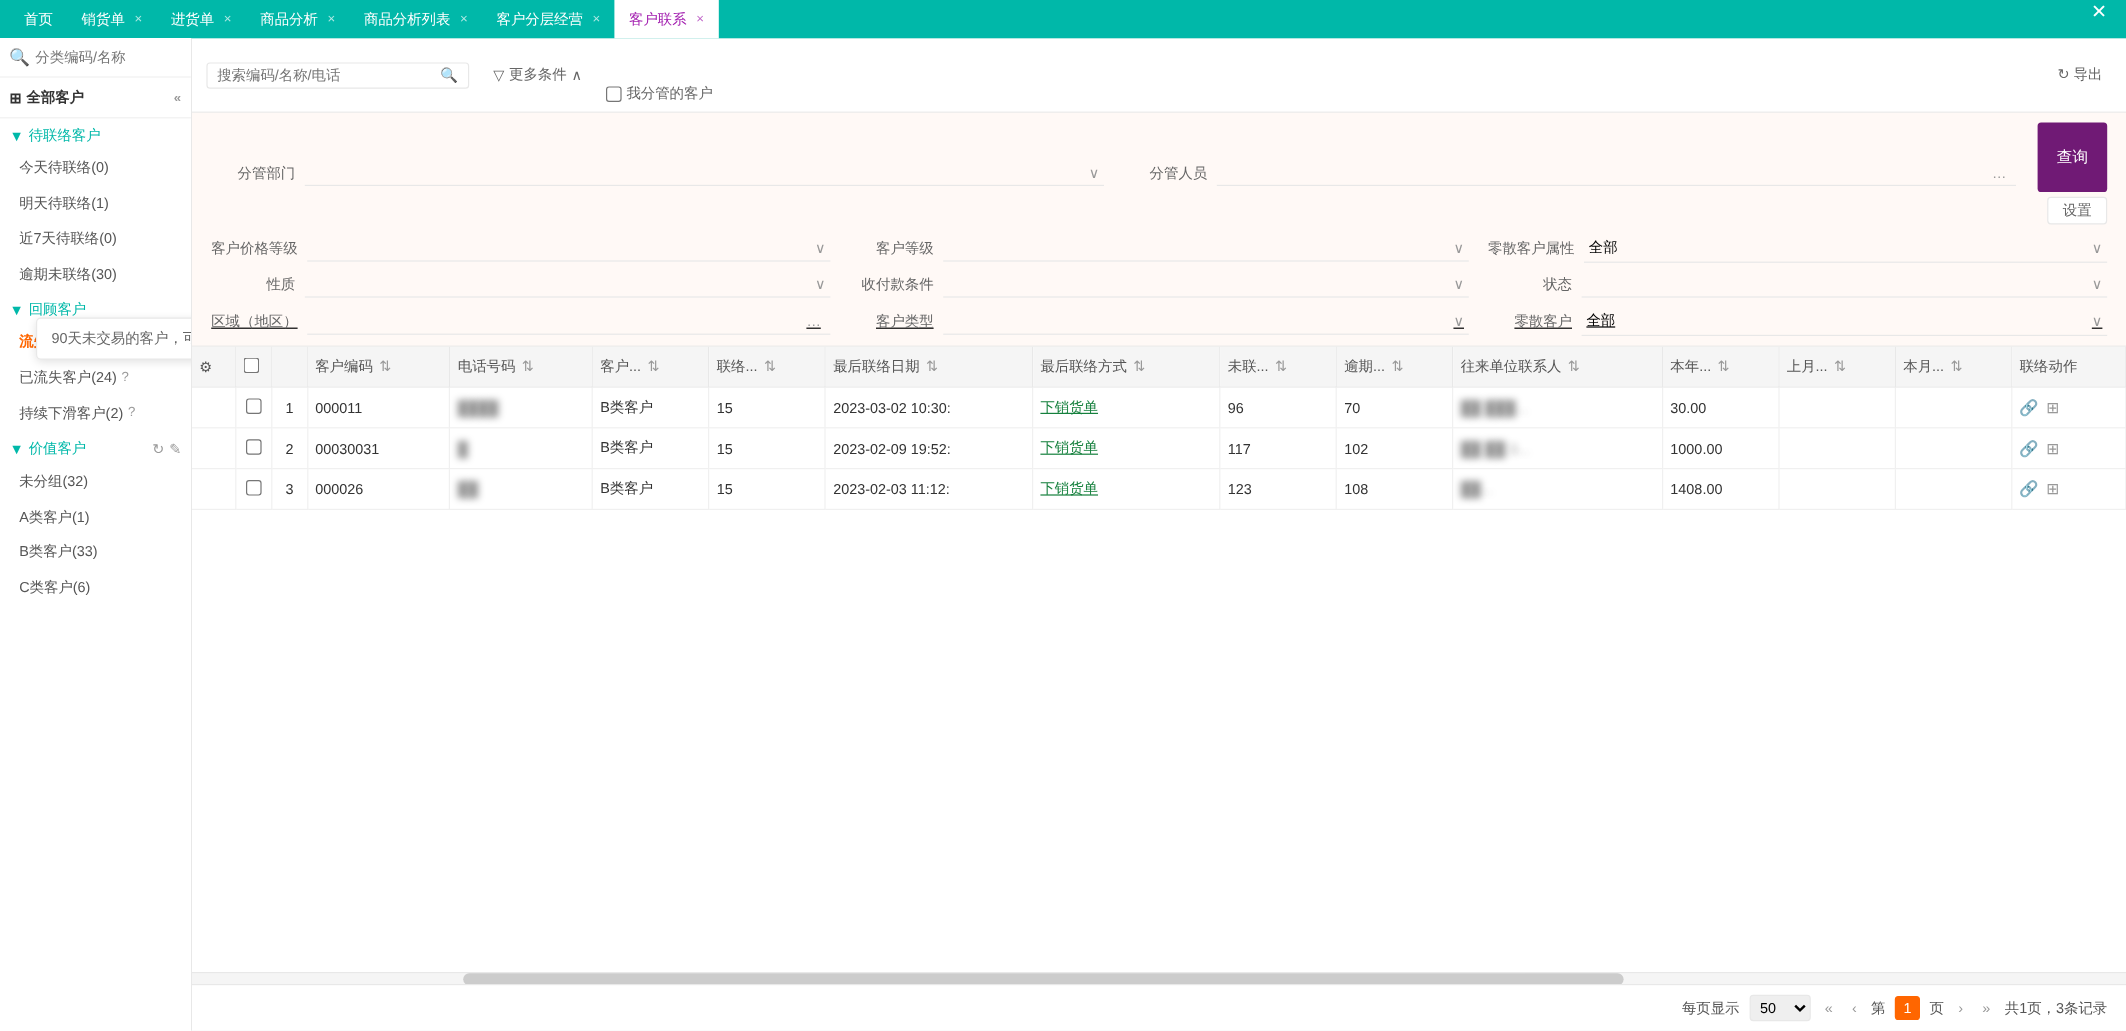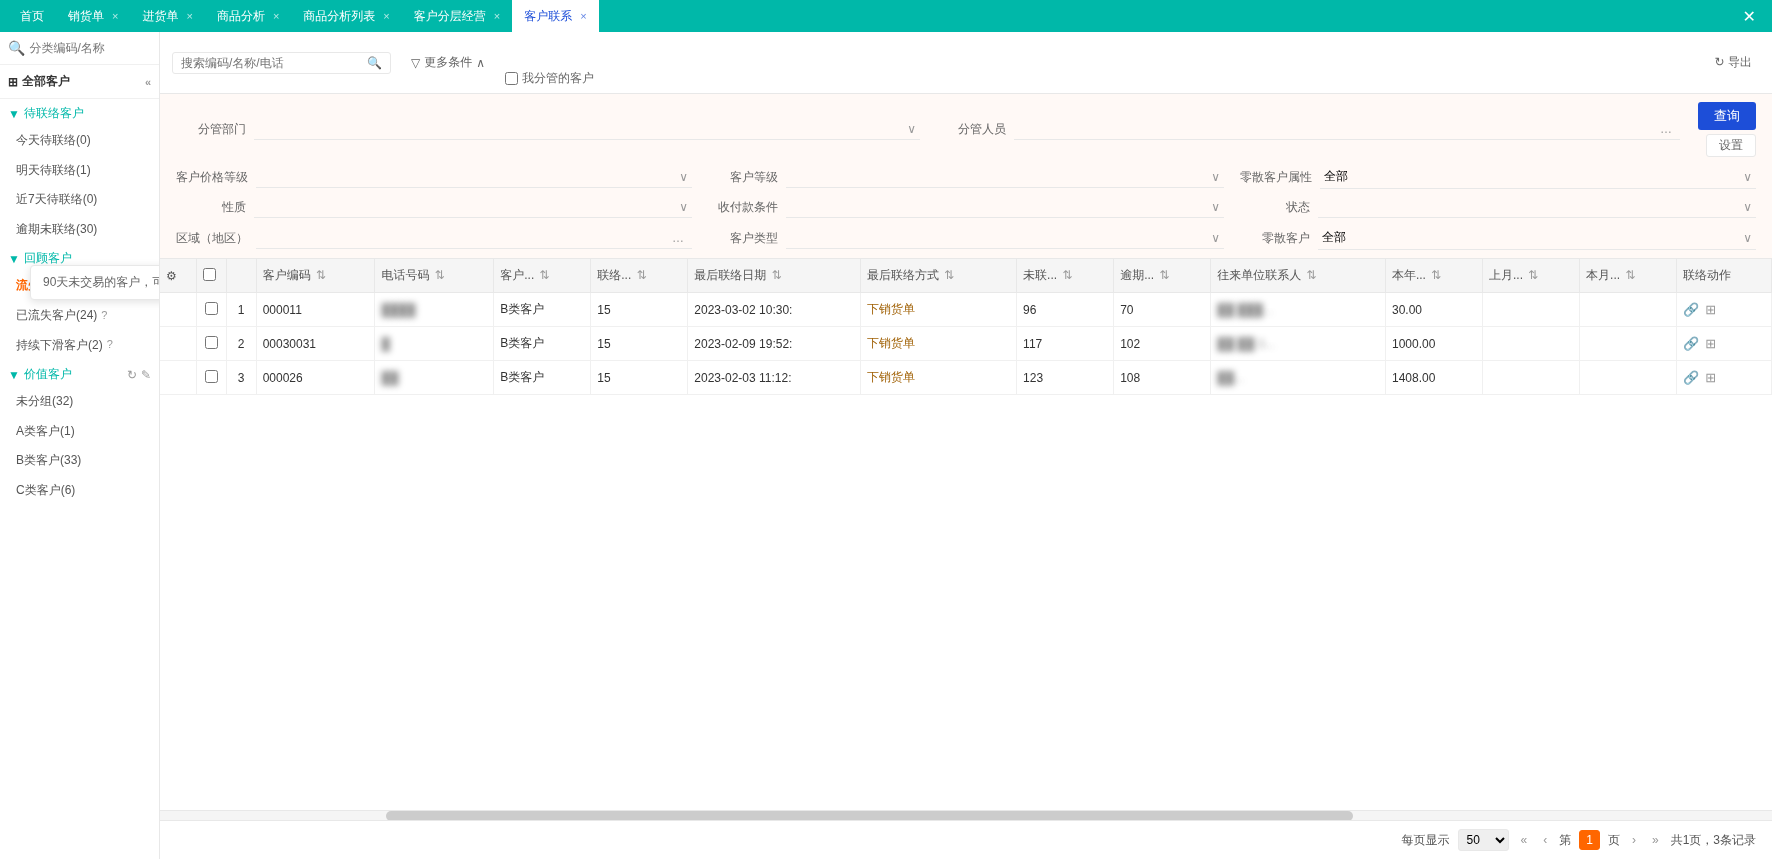--- a/index.html
+++ b/index.html
@@ -1,39 +1,38 @@
 <!DOCTYPE html>
 <html><head>
   <meta charset="utf-8">
   <style>
     * { box-sizing: border-box; margin: 0; padding: 0; font-family: 'Microsoft YaHei', Arial, sans-serif; font-size: 12px; }
     body { background: #f5f5f5; overflow: hidden; }
 
     
     .top-nav {
       display: flex;
-      align-items: center;
       background: #00b8a9;
       height: 32px;
       padding: 0 8px;
       color: white;
     }
     .top-nav .nav-item {
       display: flex;
       align-items: center;
       padding: 0 12px;
       height: 32px;
       cursor: pointer;
       color: white;
       font-size: 13px;
       gap: 4px;
     }
     .top-nav .nav-item.active {
       background: white;
-      color: #1d4ed8;
+      color: #a21caf;
     }
     .top-nav .nav-item .close-btn {
       font-size: 11px;
       margin-left: 4px;
       opacity: 0.7;
     }
     .top-nav .spacer { flex: 1; }
     .top-nav .window-close {
       color: white;
       font-size: 16px;
@@ -233,25 +232,25 @@
     .filter-field .field-dots { color: #999; cursor: pointer; padding: 0 4px; }
 
     .action-btns {
       display: flex;
       flex-direction: column;
       gap: 4px;
       align-items: flex-end;
       min-width: 60px;
     }
     .btn-query {
-      background: #1d4ed8;
+      background: #701a75;
       color: white;
       border: none;
       border-radius: 3px;
-      padding: 5px 16px;
+      padding: 20px 16px;
       cursor: pointer;
       font-size: 13px;
     }
     .btn-settings {
       background: white;
       color: #666;
       border: 1px solid #e8e8e8;
       border-radius: 3px;
       padding: 2px 12px;
       cursor: pointer;
@@ -283,21 +282,21 @@
       z-index: 10;
     }
     .data-table th .sort-icon { color: #999; margin-left: 2px; }
     .data-table td {
       border-bottom: 1px solid #f0f0f0;
       border-right: 1px solid #f0f0f0;
       padding: 8px 6px;
       color: #333;
       white-space: nowrap;
     }
-    .data-table .link-text { color: #a16207; cursor: pointer; }
+    .data-table .link-text { color: #15803d; text-decoration: underline; cursor: pointer; }
     .data-table .blurred { color: transparent; text-shadow: 0 0 6px rgba(0,0,0,0.4); user-select: none; }
     .data-table .action-icons { display: flex; gap: 6px; align-items: center; }
     .data-table .action-icon { color: #999; cursor: pointer; font-size: 13px; }
     .checkbox-cell { width: 30px; text-align: center; }
     .num-cell { width: 30px; text-align: center; color: #999; }
 
     
     .h-scrollbar {
       height: 10px;
       background: #f5f5f5;
@@ -543,21 +542,21 @@
         </div>
         <div class="filter-field">
           <label>状态</label>
           <div class="field-select">
             <span></span>
             <span class="caret">∨</span>
           </div>
         </div>
       </div>
 
-      <div class="filter-row" style="margin-bottom:0;">
+      <div class="filter-row" style="margin-bottom:0;text-decoration:underline;">
         <div class="filter-field">
           <label>区域（地区）</label>
           <div class="field-select" style="justify-content:flex-end;">
             <span class="field-dots">…</span>
           </div>
         </div>
         <div class="filter-field">
           <label>客户类型</label>
           <div class="field-select">
             <span></span>

